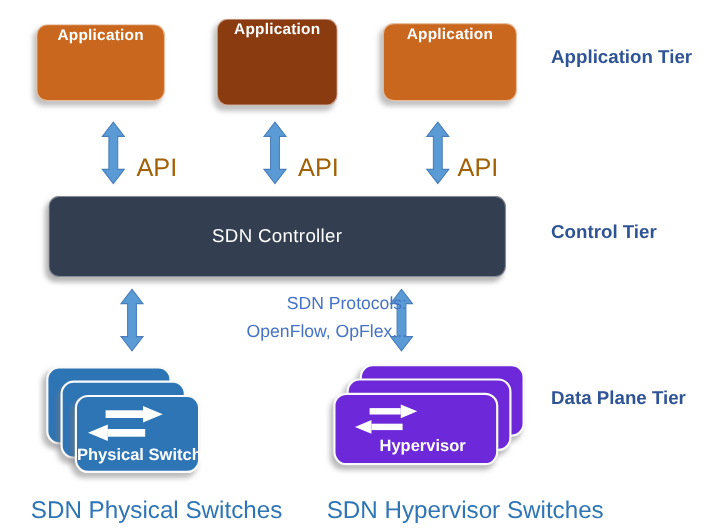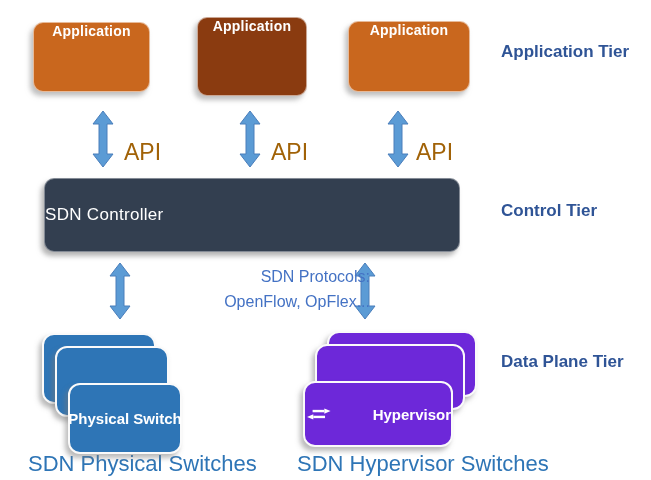--- a/index.html
+++ b/index.html
@@ -41,39 +41,39 @@
     position:absolute; font-size:23px; color:#a16207; top:139px;
   }
   .api-label.l1 { left:124px; }
   .api-label.l2 { left:271px; }
   .api-label.l3 { left:416px; }
 
   
   .controller {
     position:absolute; left:44px; top:178px; width:414px; height:72px;
     background:#333F50; border-radius:10px; color:#ffffff;
-    display:flex; align-items:center; 
+    display:flex; align-items:center; justify-content:center;
     font-size:17px; font-weight:500; letter-spacing:.3px;
     box-shadow:-3px 4px 5px rgba(130,130,130,.6);
     border:1px solid rgba(255,255,255,.4);
   }
 
   
   .protocols {
     position:absolute; left:180px; top:264px; width:190px;
     font-size:16px; line-height:25px; color:#4472C4;text-align:right;
   }
 
   
   .card {
     position:absolute; border-radius:12px;
     border:2px solid #fafafa;
     box-shadow:-3px 4px 5px rgba(120,120,120,.5);
   }
-  .card.front { display:flex; flex-direction:row; align-items:center; justify-content:center;margin-top:24px; }
+  .card.front { display:flex; flex-direction:column; justify-content:center; }
   .card-label { color:#ffffff; font-weight:700; font-size:15px; white-space:nowrap; }
 
   .phys { width:110px; height:67px; background:#2E75B6; }
   .phys.back  { left:42px; top:333px; z-index:1; }
   .phys.mid   { left:55px; top:346px; z-index:2; }
   .phys.front { left:68px; top:359px; z-index:3; }
 
   .hyp { width:146px; height:62px; background:#6d28d9; }
   .hyp.back  { left:327px; top:331px; z-index:1; }
   .hyp.mid   { left:315px; top:344px; z-index:2; }

